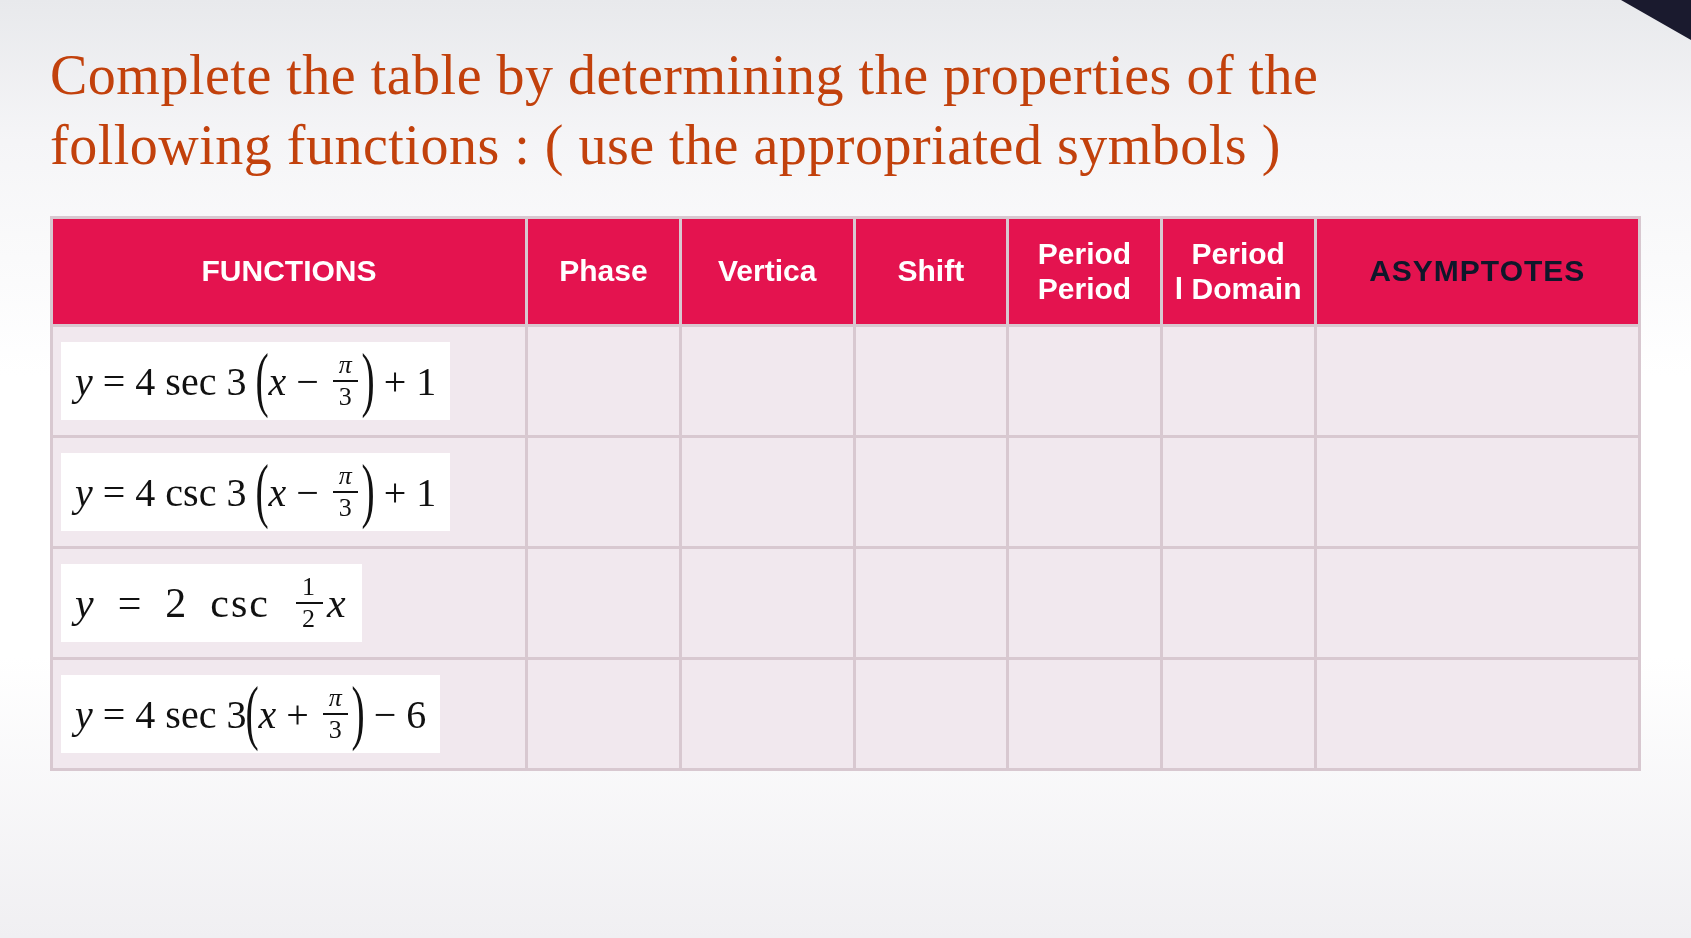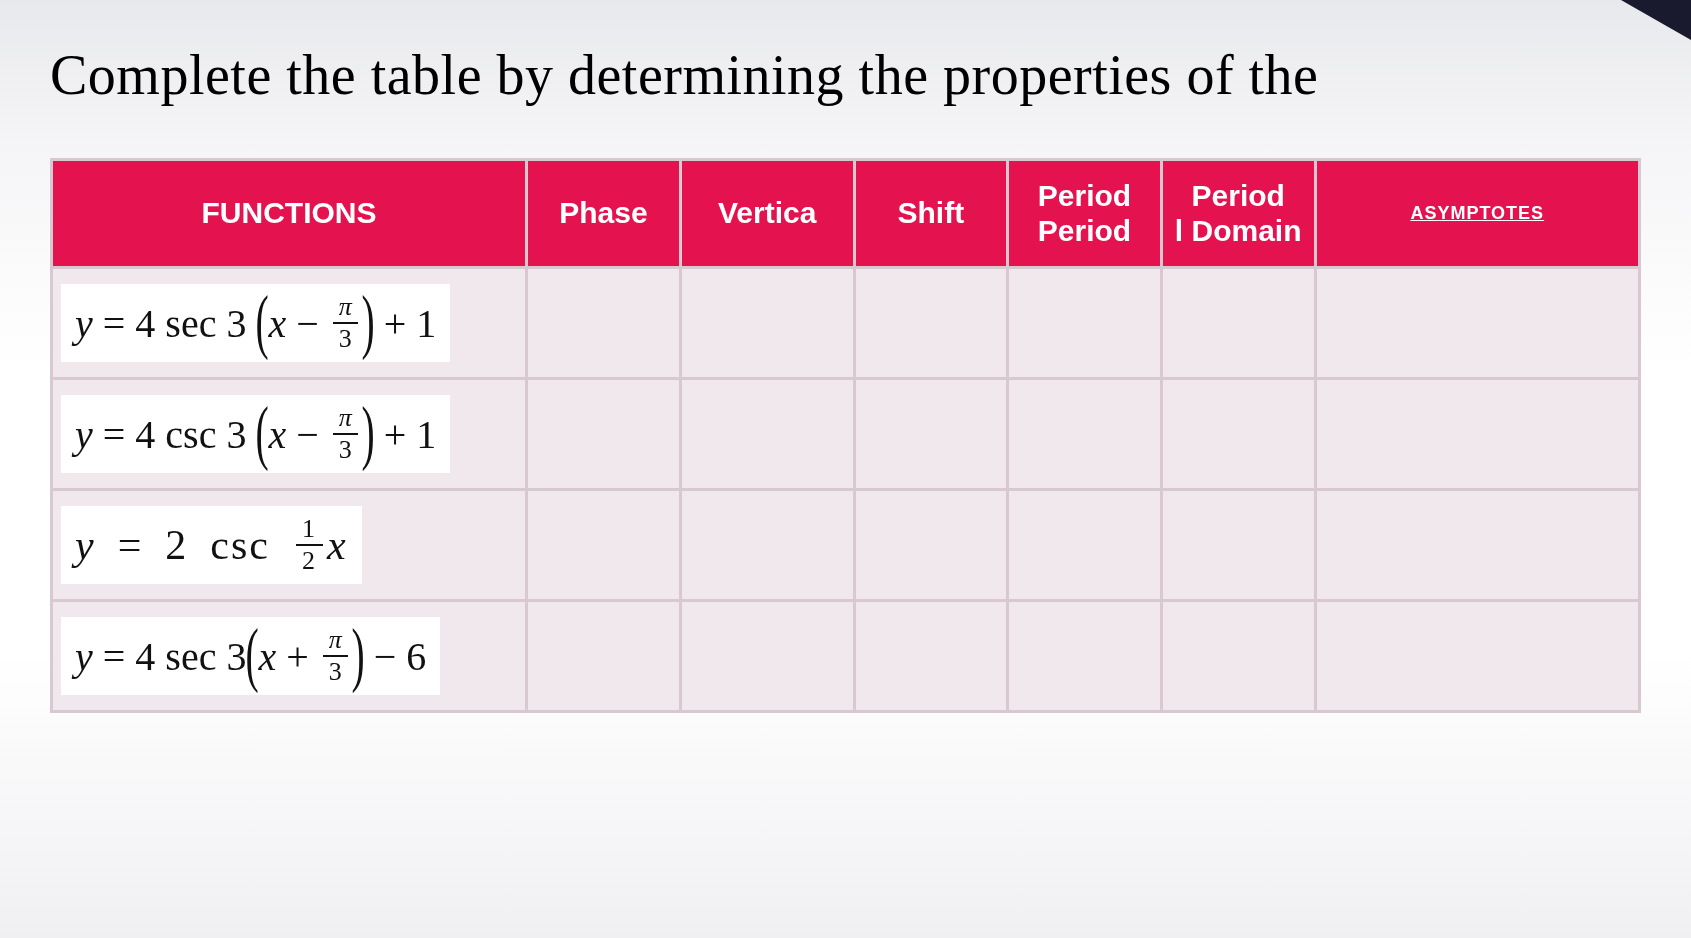--- a/index.html
+++ b/index.html
@@ -15,42 +15,42 @@
     position: absolute;
     top: 0; right: 0;
     width: 0; height: 0;
     border-left: 70px solid transparent;
     border-top: 40px solid #1a1a2e;
   }
   .instruction {
     font-family: Georgia, "Times New Roman", serif;
     font-size: 56px;
     line-height: 1.25;
-    color: #000000;
+    color: #c2410c;
     letter-spacing: 0.5px;
-    margin-bottom: 48px;
+    margin-bottom: 36px;
   }
   .tbl {
     width: 100%;
     border-collapse: separate;
     border-spacing: 3px;
     background: #d8c8d0;
     table-layout: fixed;
   }
   .tbl th {
     background: #e4134f;
     color: #ffffff;
     font-weight: 700;
     font-size: 30px;
     padding: 18px 8px;
     text-align: center;
     vertical-align: middle;
     line-height: 1.15;
   }
-  .tbl th.asym { color: #ffffff; font-size: 18px; letter-spacing: 1px; text-decoration: underline; }
+  .tbl th.asym { color: #0f172a; font-size: 30px; letter-spacing: 1px; }
   .tbl td {
     background: #f1e8ee;
     height: 108px;
     vertical-align: middle;
     padding: 0;
   }
   .tbl td.funccell {
     background: #f1e8ee;
     padding: 10px 0 10px 8px;
   }
@@ -99,20 +99,21 @@
   .col-vs   { width: 150px; }
   .col-asy  { width: 320px; }
 </style>
 </head>
 <body>
 
 <div class="corner"></div>
 
 <div class="instruction">
   <span>Complete the table by determining the properties of the</span><br>
+  <span>following functions :    ( use the appropriated symbols )</span>
 </div>
 
 <table class="tbl">
   <colgroup>
     <col class="col-func">
       <col class="col-per">
       <col class="col-dom">
     <col class="col-rng">
       <col class="col-ph">
       <col class="col-vs">

